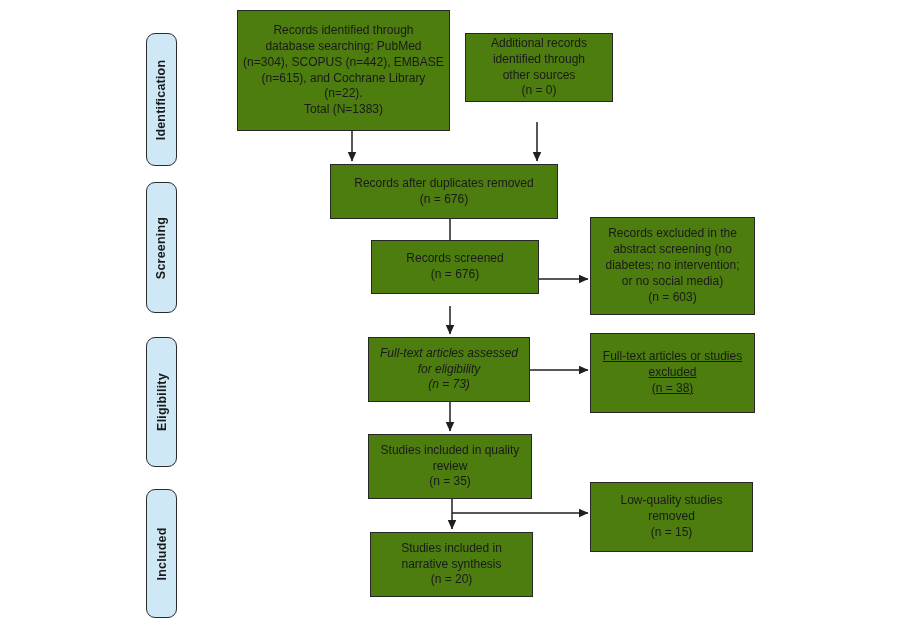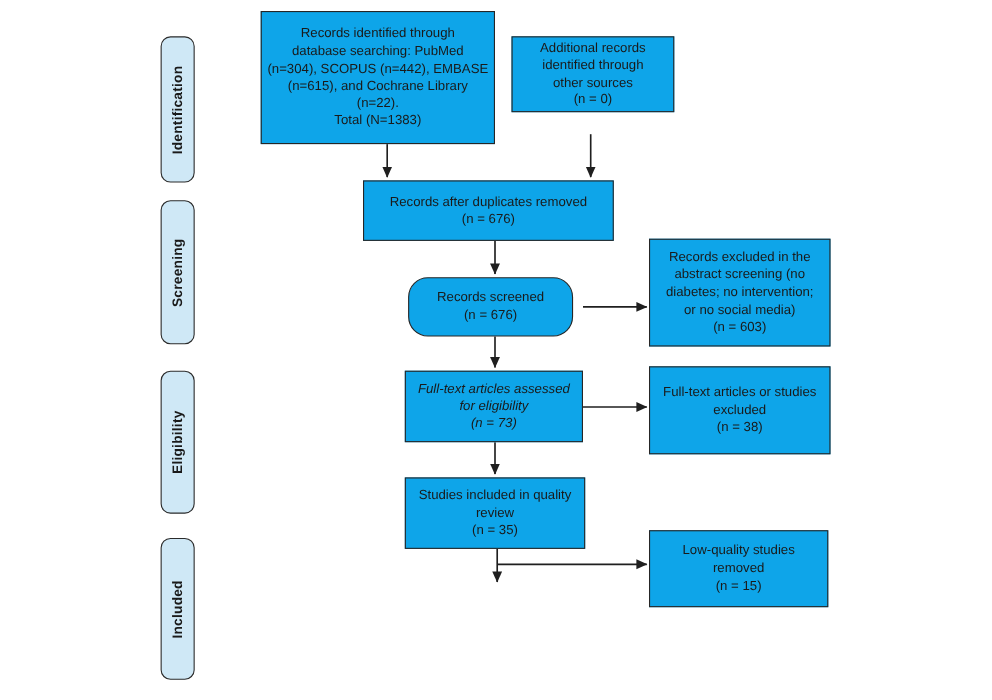--- a/index.html
+++ b/index.html
@@ -21,21 +21,21 @@
   .connector {
     stroke: var(--line-color, #1f1f1f);
     stroke-width: 1.5;
     fill: none;
   }
   .arrowhead-path { fill: var(--line-color, #1f1f1f); }
   .box {
     position: absolute;
     box-sizing: border-box;
     border: 1.6px solid var(--box-border, #262626);
-    background: #0ea5e9;
+    background: #4d7c0f;
     display: flex;
     align-items: center;
     justify-content: center;
     text-align: center;
     font-size: 12px;
     line-height: 1.32;
     padding: 2px 4px;
   }
   .box-text { white-space: pre-line; }
   .stage {
@@ -105,51 +105,56 @@
 identified through
 other sources
 (n = 0)</span>
   </div>
 
   <div class="box" style="left:330px; top:164px; width:228px; height:55px;">
     <span class="box-text">Records after duplicates removed
 (n = 676)</span>
   </div>
 
-  <div class="box" style="left:371px; top:252px; width:150px; height:54px;border-radius:18px;">
+  <div class="box" style="left:371px; top:240px; width:168px; height:54px;">
     <span class="box-text">Records screened
 (n = 676)</span>
   </div>
 
   <div class="box" style="left:590px; top:217px; width:165px; height:98px;">
     <span class="box-text">Records excluded in the
 abstract screening (no
 diabetes; no intervention;
 or no social media)
 (n = 603)</span>
   </div>
 
   <div class="box" style="left:368px; top:337px; width:162px; height:65px;font-style:italic;">
     <span class="box-text">Full-text articles assessed
 for eligibility
 (n = 73)</span>
   </div>
 
-  <div class="box" style="left:590px; top:333px; width:165px; height:80px;">
+  <div class="box" style="left:590px; top:333px; width:165px; height:80px;text-decoration:underline;">
     <span class="box-text">Full-text articles or studies
 excluded
 (n = 38)</span>
   </div>
 
   <div class="box" style="left:368px; top:434px; width:164px; height:65px;">
     <span class="box-text">Studies included in quality
 review
 (n = 35)</span>
   </div>
 
   <div class="box" style="left:590px; top:482px; width:163px; height:70px;">
     <span class="box-text">Low-quality studies
 removed
 (n = 15)</span>
   </div>
 
+  <div class="box" style="left:370px; top:532px; width:163px; height:65px;">
+    <span class="box-text">Studies included in
+narrative synthesis
+(n = 20)</span>
+  </div>
 
 </div>
 
 </body></html>

